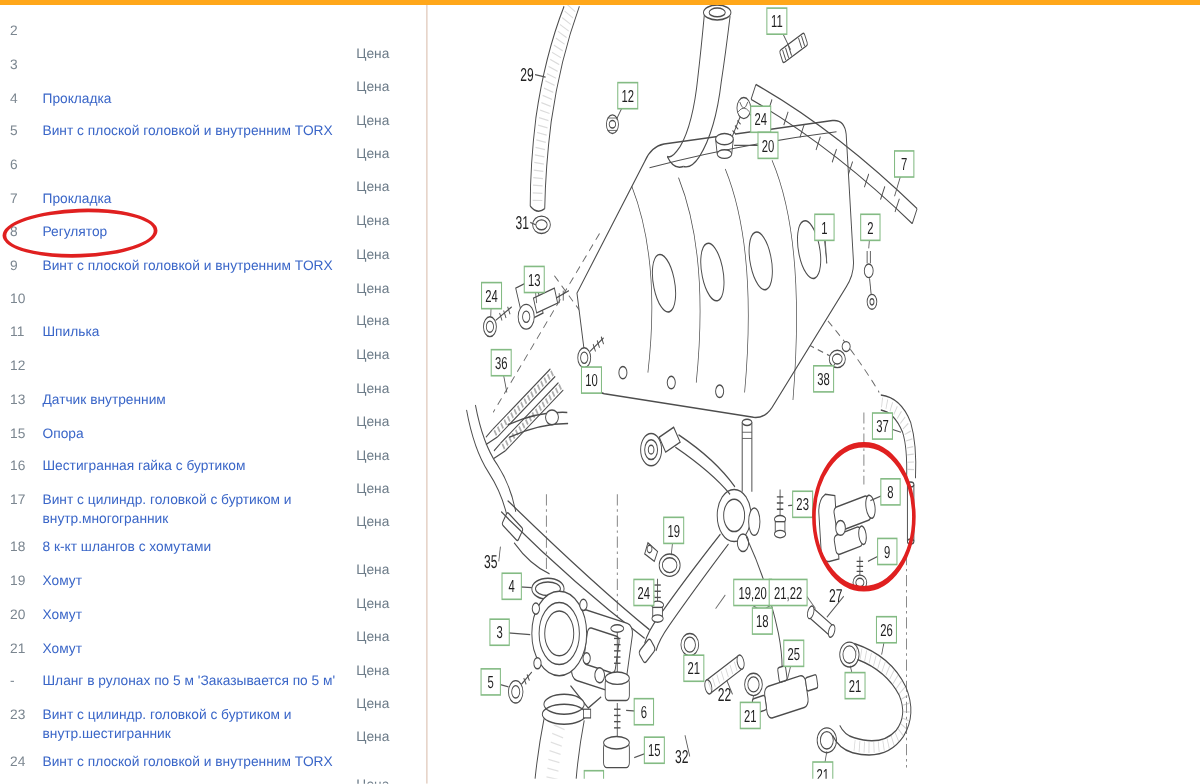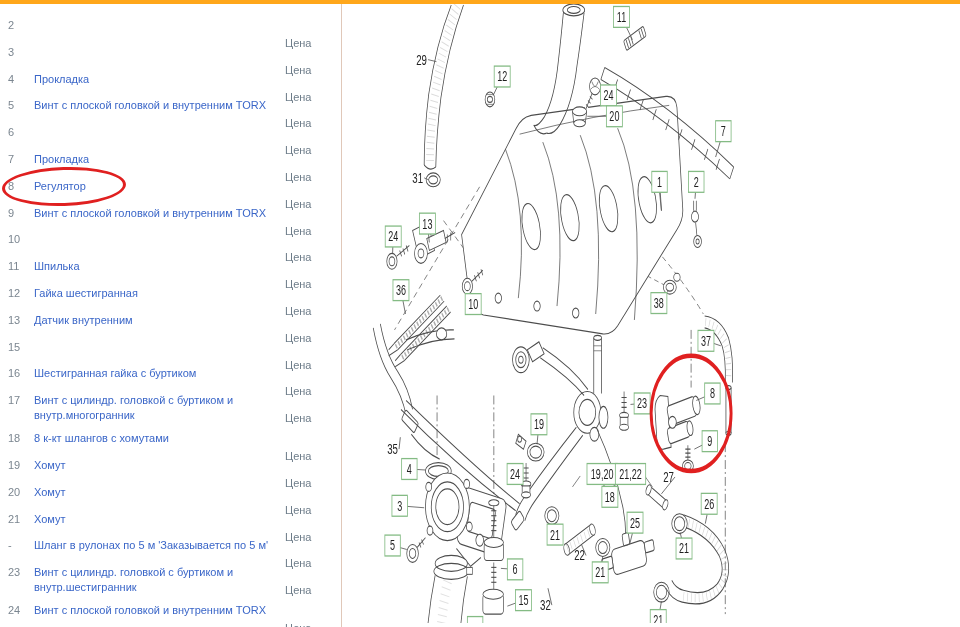--- a/index.html
+++ b/index.html
@@ -81,32 +81,32 @@
   </div>
 
   <div class="row">
     <span class="num">11</span>
     <span class="name">Шпилька</span>
     <span class="price">Цена</span>
   </div>
 
   <div class="row">
     <span class="num">12</span>
-    <span class="name">Гайка шестигранная</span>
     <span class="price">Цена</span>
   </div>
 
   <div class="row">
     <span class="num">13</span>
     <span class="name">Датчик внутренним</span>
     <span class="price">Цена</span>
   </div>
 
   <div class="row">
     <span class="num">15</span>
+    <span class="name">Опора</span>
     <span class="price">Цена</span>
   </div>
 
   <div class="row">
     <span class="num">16</span>
     <span class="name">Шестигранная гайка с буртиком</span>
     <span class="price">Цена</span>
   </div>
 
   <div class="row">

